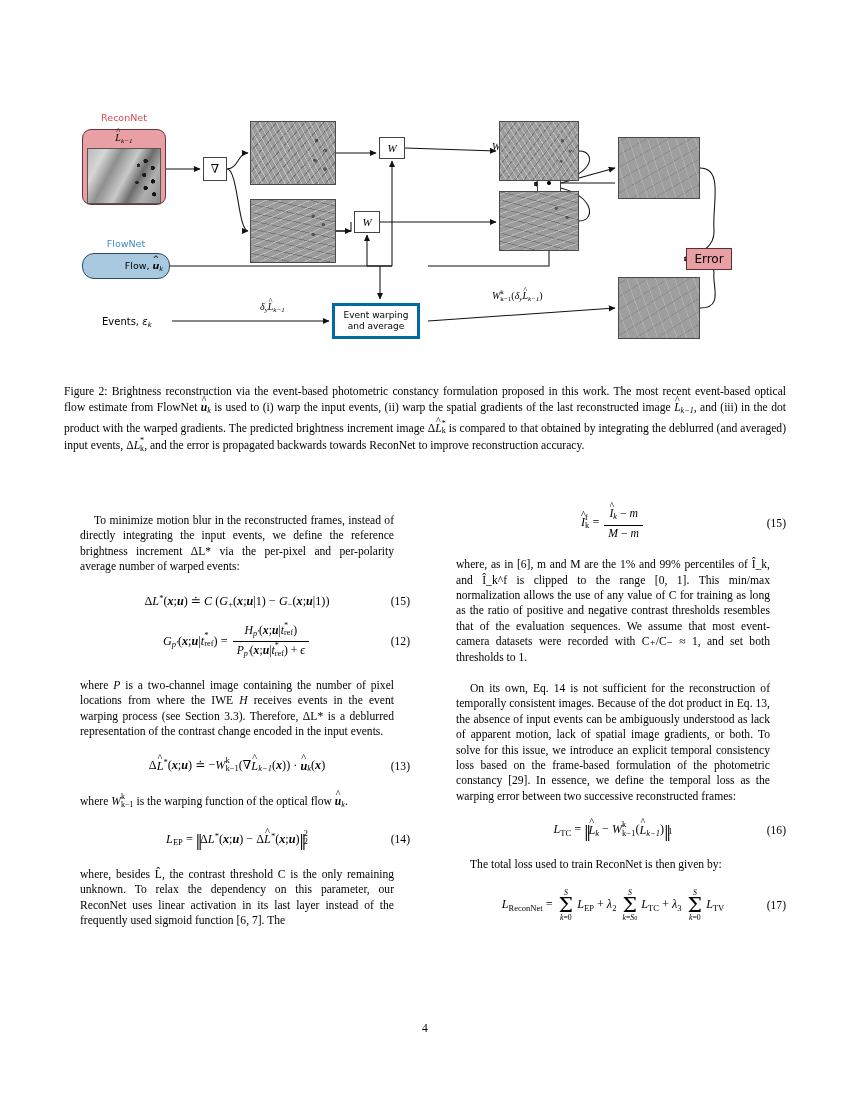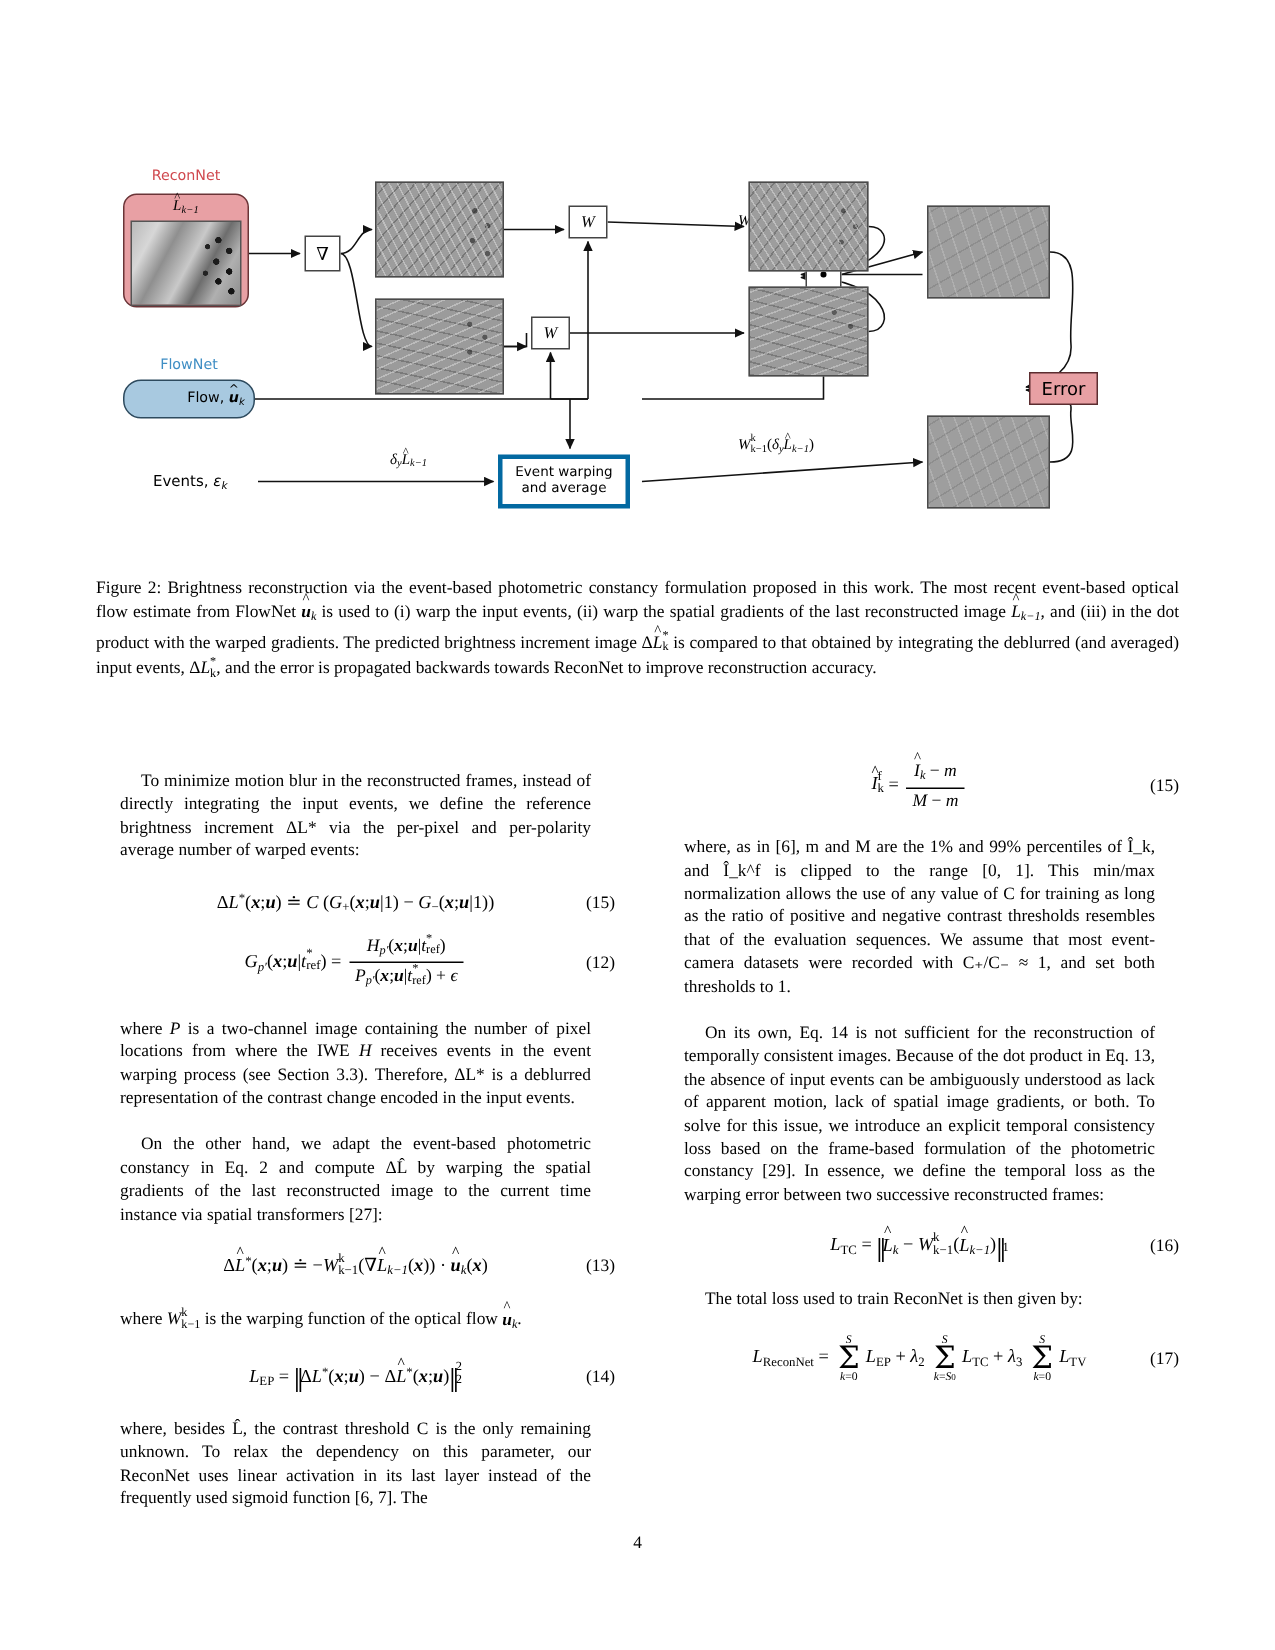--- a/index.html
+++ b/index.html
@@ -509,21 +509,20 @@
         <span class="frac">
           <span class="num"><i>H</i><span class="sub"><i>p′</i></span>(<b><i>x</i></b>;<b><i>u</i></b>|<i>t</i><span class="subsup"><span>*</span><span>ref</span></span>)</span>
           <span class="den"><i>P</i><span class="sub"><i>p′</i></span>(<b><i>x</i></b>;<b><i>u</i></b>|<i>t</i><span class="subsup"><span>*</span><span>ref</span></span>) + <i>ϵ</i></span>
         </span>
       </span>
       <span class="eq-num">(12)</span>
     </div>
 
     <p class="noindent"><span>where </span><i>P</i><span> is a two-channel image containing the number of pixel locations from where the IWE </span><i>H</i><span> receives events in the event warping process (see Section 3.3). Therefore, ΔL* is a deblurred representation of the contrast change encoded in the input events.</span></p>
 
-    <p>On the other hand, we adapt the event-based photometric constancy in Eq. 2 and compute ΔL̂ by warping the spatial gradients of the last reconstructed image to the current time instance via spatial transformers [27]:</p>
 
     <div class="eq">
       <span class="eq-body">
         Δ<span class="hat-wrap"><span class="hatmark">^</span><i>L</i></span><span class="sup">*</span>(<b><i>x</i></b>;<b><i>u</i></b>) ≐ −<i>W</i><span class="subsup"><span>k</span><span>k−1</span></span>(∇<span class="hat-wrap"><span class="hatmark">^</span><i>L</i></span><span class="sub mi">k−1</span>(<b><i>x</i></b>)) · <span class="hat-wrap"><span class="hatmark">^</span><b><i>u</i></b></span><span class="sub mi">k</span>(<b><i>x</i></b>)
       </span>
       <span class="eq-num">(13)</span>
     </div>
 
     <p class="noindent"><span>where </span><i>W</i><span class="subsup"><span>k</span><span>k−1</span></span><span> is the warping function of the optical flow </span><span class="hat-wrap"><span class="hatmark">^</span><b><i>u</i></b></span><span class="sub mi">k</span>.</p>
 

